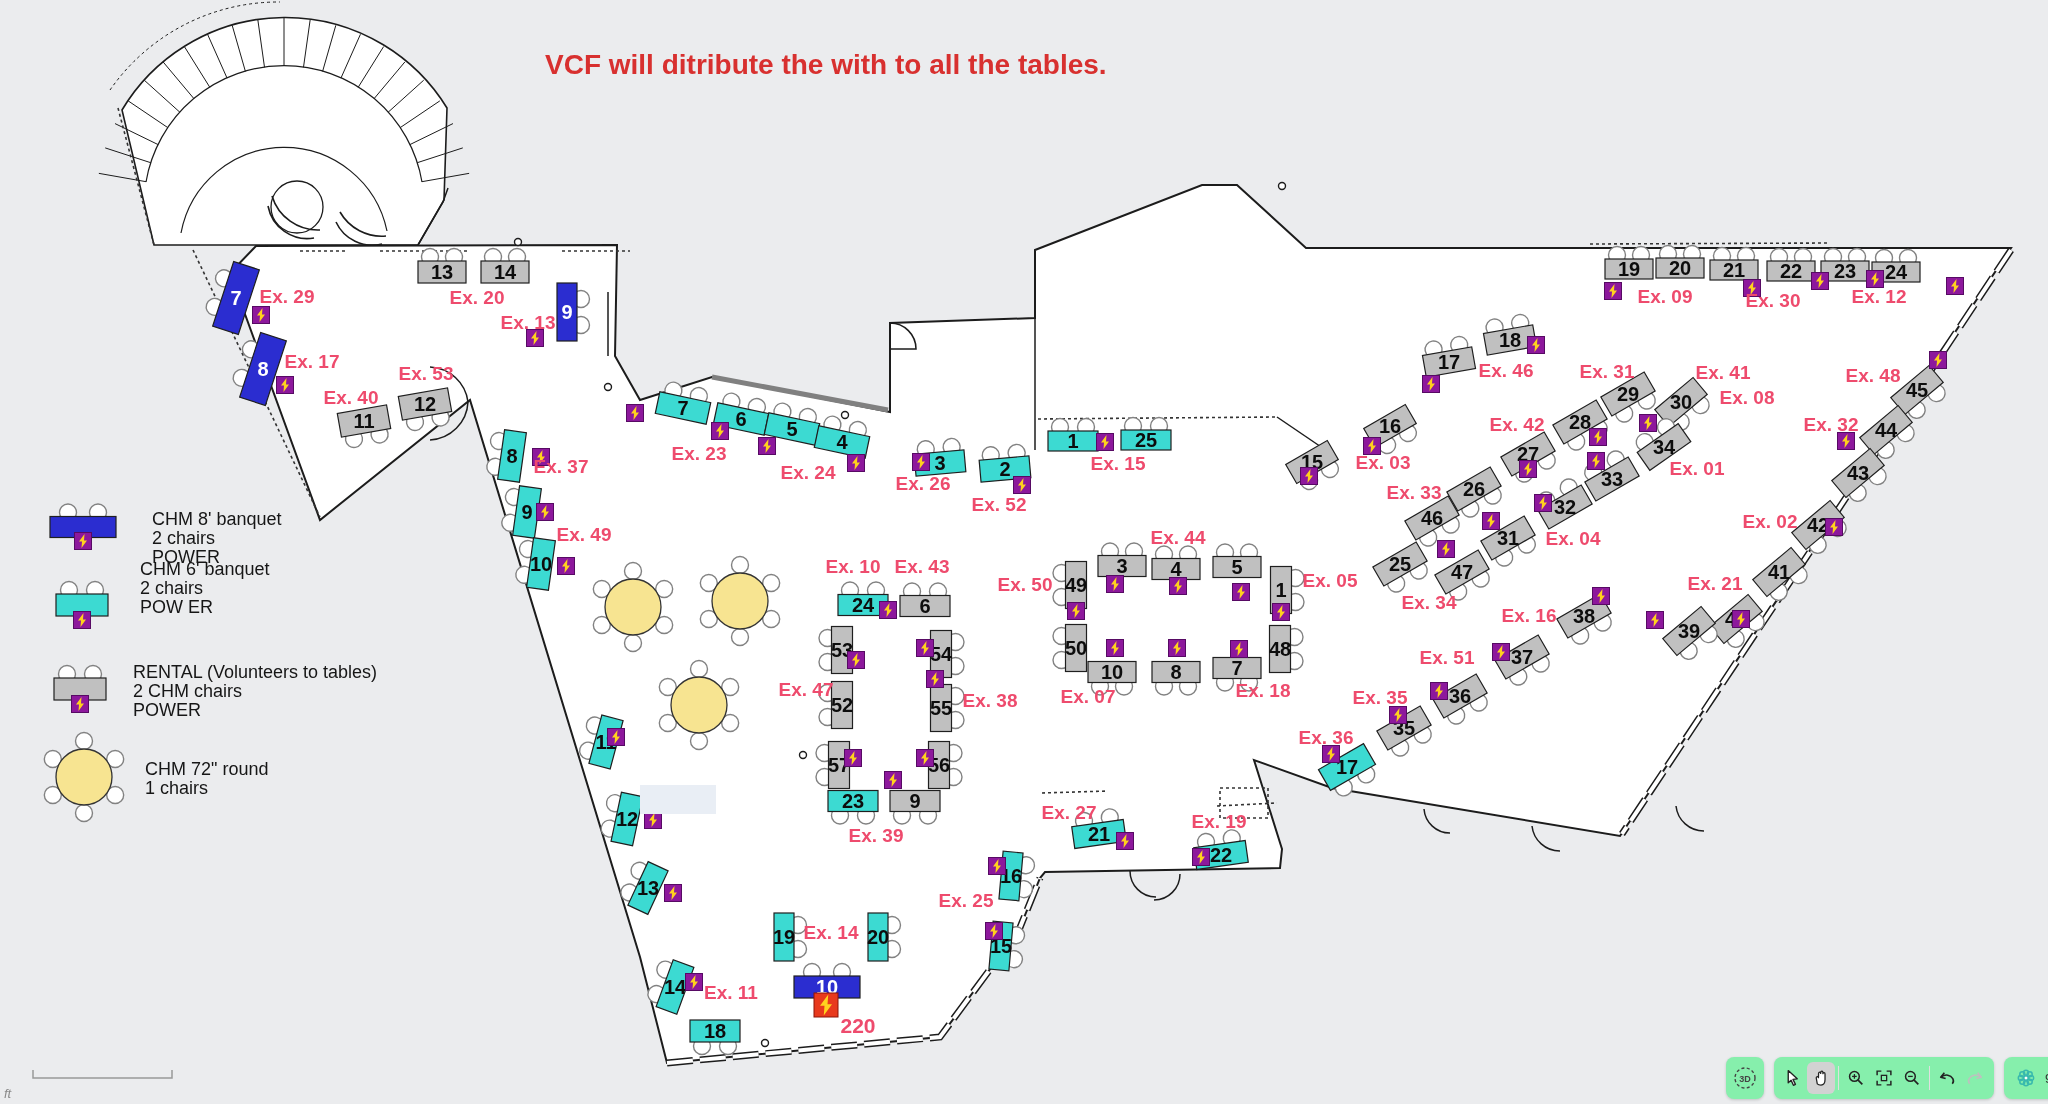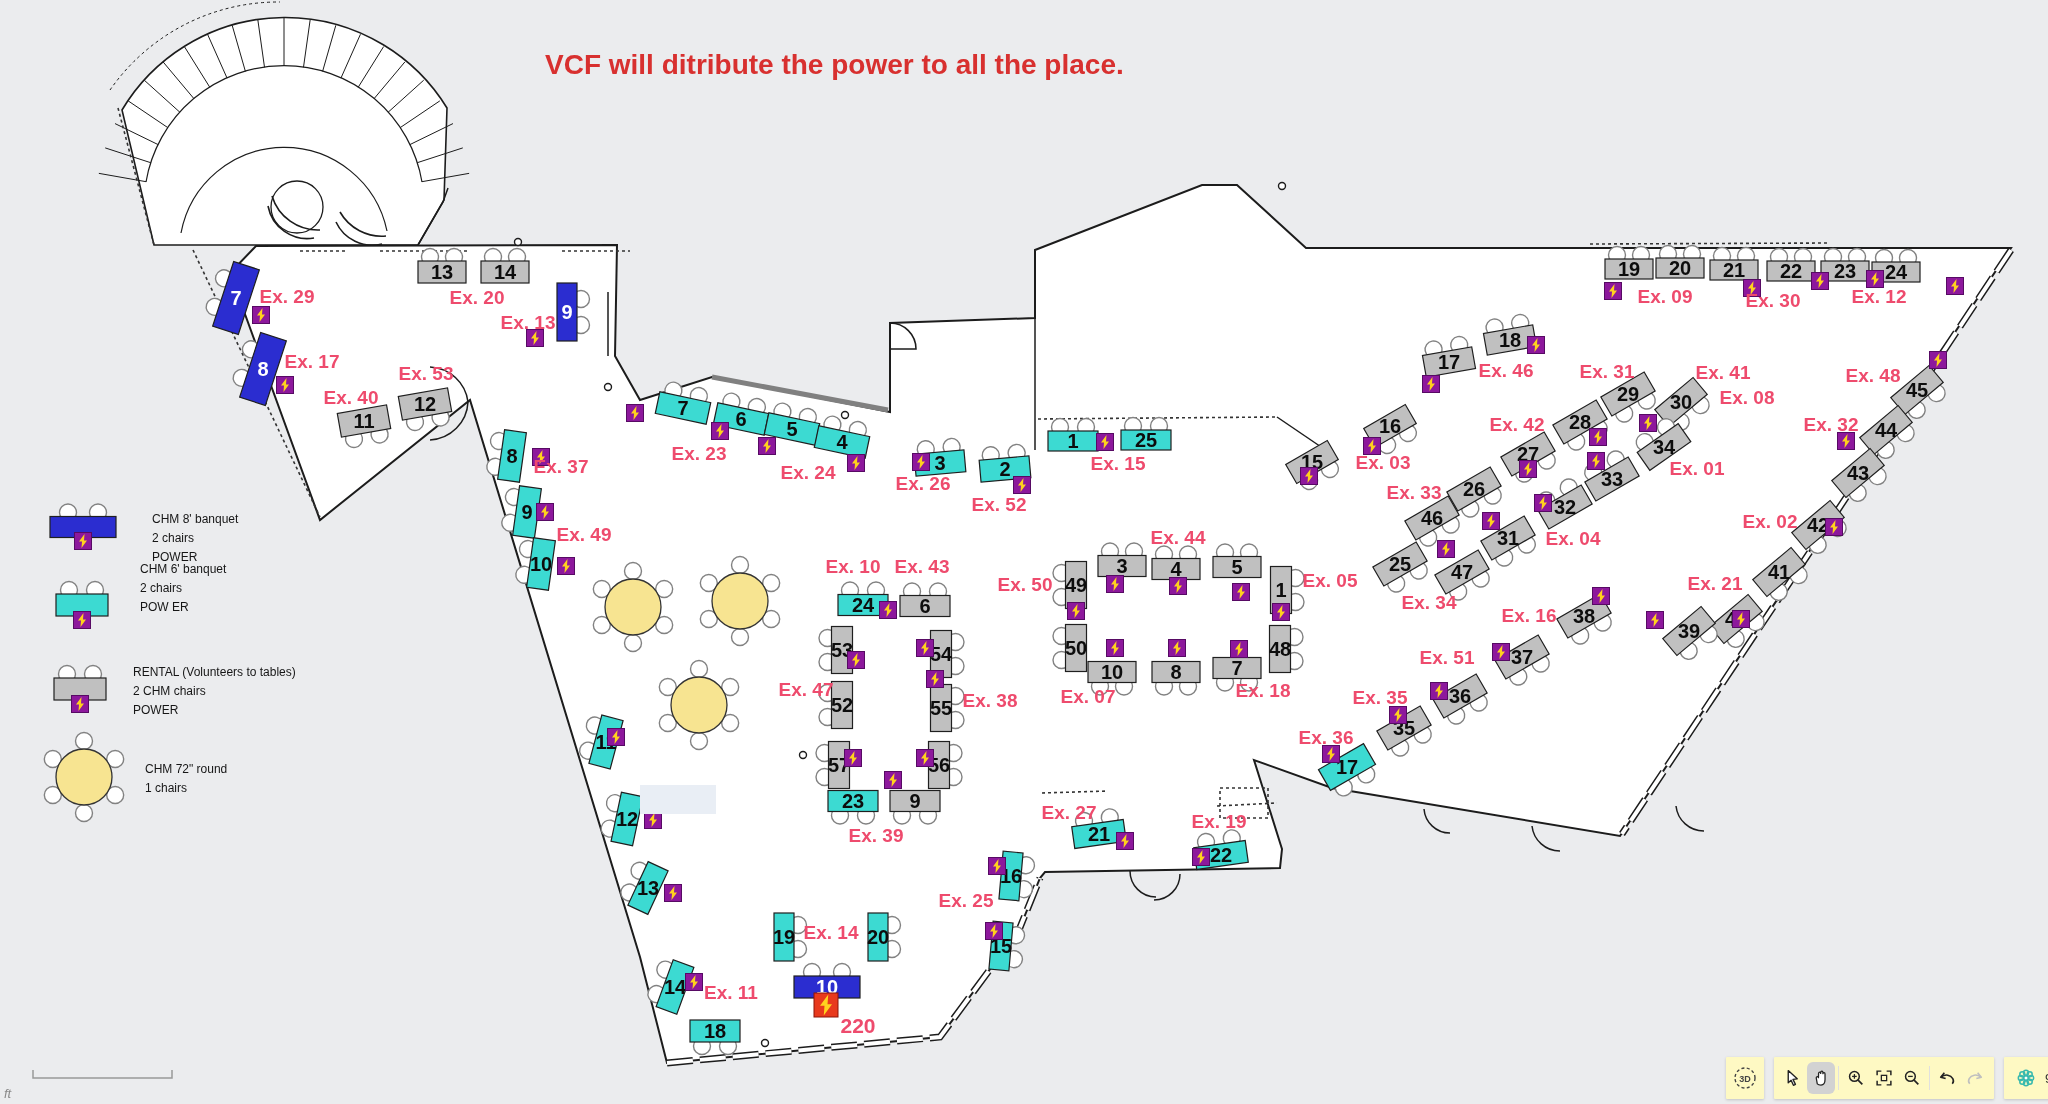--- a/index.html
+++ b/index.html
@@ -1,23 +1,23 @@
 <!DOCTYPE html>
 <html><head>
 <meta charset="utf-8">
 <style>
   html,body{margin:0;padding:0;}
   body{width:2048px;height:1104px;overflow:hidden;background:#ebecee;font-family:"Liberation Sans",sans-serif;}
   .canvas{position:absolute;inset:0;width:2048px;height:1104px;background:#ebecee;overflow:hidden;}
   svg#plan{position:absolute;left:0;top:0;}
   .annotation{position:absolute;left:545px;top:44px;font-weight:bold;font-size:28px;line-height:41px;color:#d8302f;white-space:nowrap;}
-  .legend-block{position:absolute;font-size:12px;line-height:19px;color:#161616;white-space:nowrap;}
+  .legend-block{position:absolute;font-size:18px;line-height:19px;color:#161616;white-space:nowrap;}
   .exhilight{position:absolute;background:#e9eef5;}
   .toolbar{position:absolute;left:1726px;top:1056px;height:44px;display:flex;gap:10px;align-items:center;}
-  .tb-group{background:#fef9c3;border-radius:1px;box-shadow:0 1px 3px rgba(0,0,0,.18);display:flex;align-items:center;height:42px;padding:0 5px;}
+  .tb-group{background:#86efac;border-radius:8px;box-shadow:0 1px 3px rgba(0,0,0,.18);display:flex;align-items:center;height:42px;padding:0 5px;}
   .tb-btn{width:28px;height:32px;display:flex;align-items:center;justify-content:center;border-radius:6px;cursor:pointer;}
   .tb-btn.active{background:#d2d2d2;}
   .tb-sep{width:1px;height:24px;background:#e0e0e0;margin:0 3px;}
   .tb-zoom{font-size:13px;color:#333;padding-right:4px;}
   .ft-label{position:absolute;left:4px;top:1086px;font-size:13px;color:#8a8a8a;font-style:italic;}
 </style>
 </head>
 <body>
 
 <div class="canvas">
@@ -958,21 +958,21 @@
       <text x="1529" y="615" text-anchor="middle" dominant-baseline="central" font-size="19" font-weight="bold" font-family="&quot;Liberation Sans&quot;,sans-serif" fill="#ee4b6d">Ex. 16</text>
       <text x="1447" y="657" text-anchor="middle" dominant-baseline="central" font-size="19" font-weight="bold" font-family="&quot;Liberation Sans&quot;,sans-serif" fill="#ee4b6d">Ex. 51</text>
       <text x="1380" y="697" text-anchor="middle" dominant-baseline="central" font-size="19" font-weight="bold" font-family="&quot;Liberation Sans&quot;,sans-serif" fill="#ee4b6d">Ex. 35</text>
       <text x="1326" y="737" text-anchor="middle" dominant-baseline="central" font-size="19" font-weight="bold" font-family="&quot;Liberation Sans&quot;,sans-serif" fill="#ee4b6d">Ex. 36</text>
       <text x="858" y="1025" text-anchor="middle" dominant-baseline="central" font-size="21" font-weight="bold" font-family="&quot;Liberation Sans&quot;,sans-serif" fill="#ee4b6d">220</text>
     </svg>
 
   <div class="exhilight" style="left:640px;top:785px;width:76px;height:29px;"></div>
 
   <div class="annotation" style="color: rgb(216, 48, 47);">
-    <div>VCF will ditribute the power to all the place.</div>
+    <div>VCF will ditribute the with to all the tables.</div>
   </div>
 
   <div class="legend-block" style="left:152px;top:510px;">
     <div>CHM 8' banquet</div>
     <div>2 chairs</div>
     <div>POWER</div>
   </div>
   <div class="legend-block" style="left:140px;top:560px;">
     <div>CHM 6' banquet</div>
     <div>2 chairs</div>

